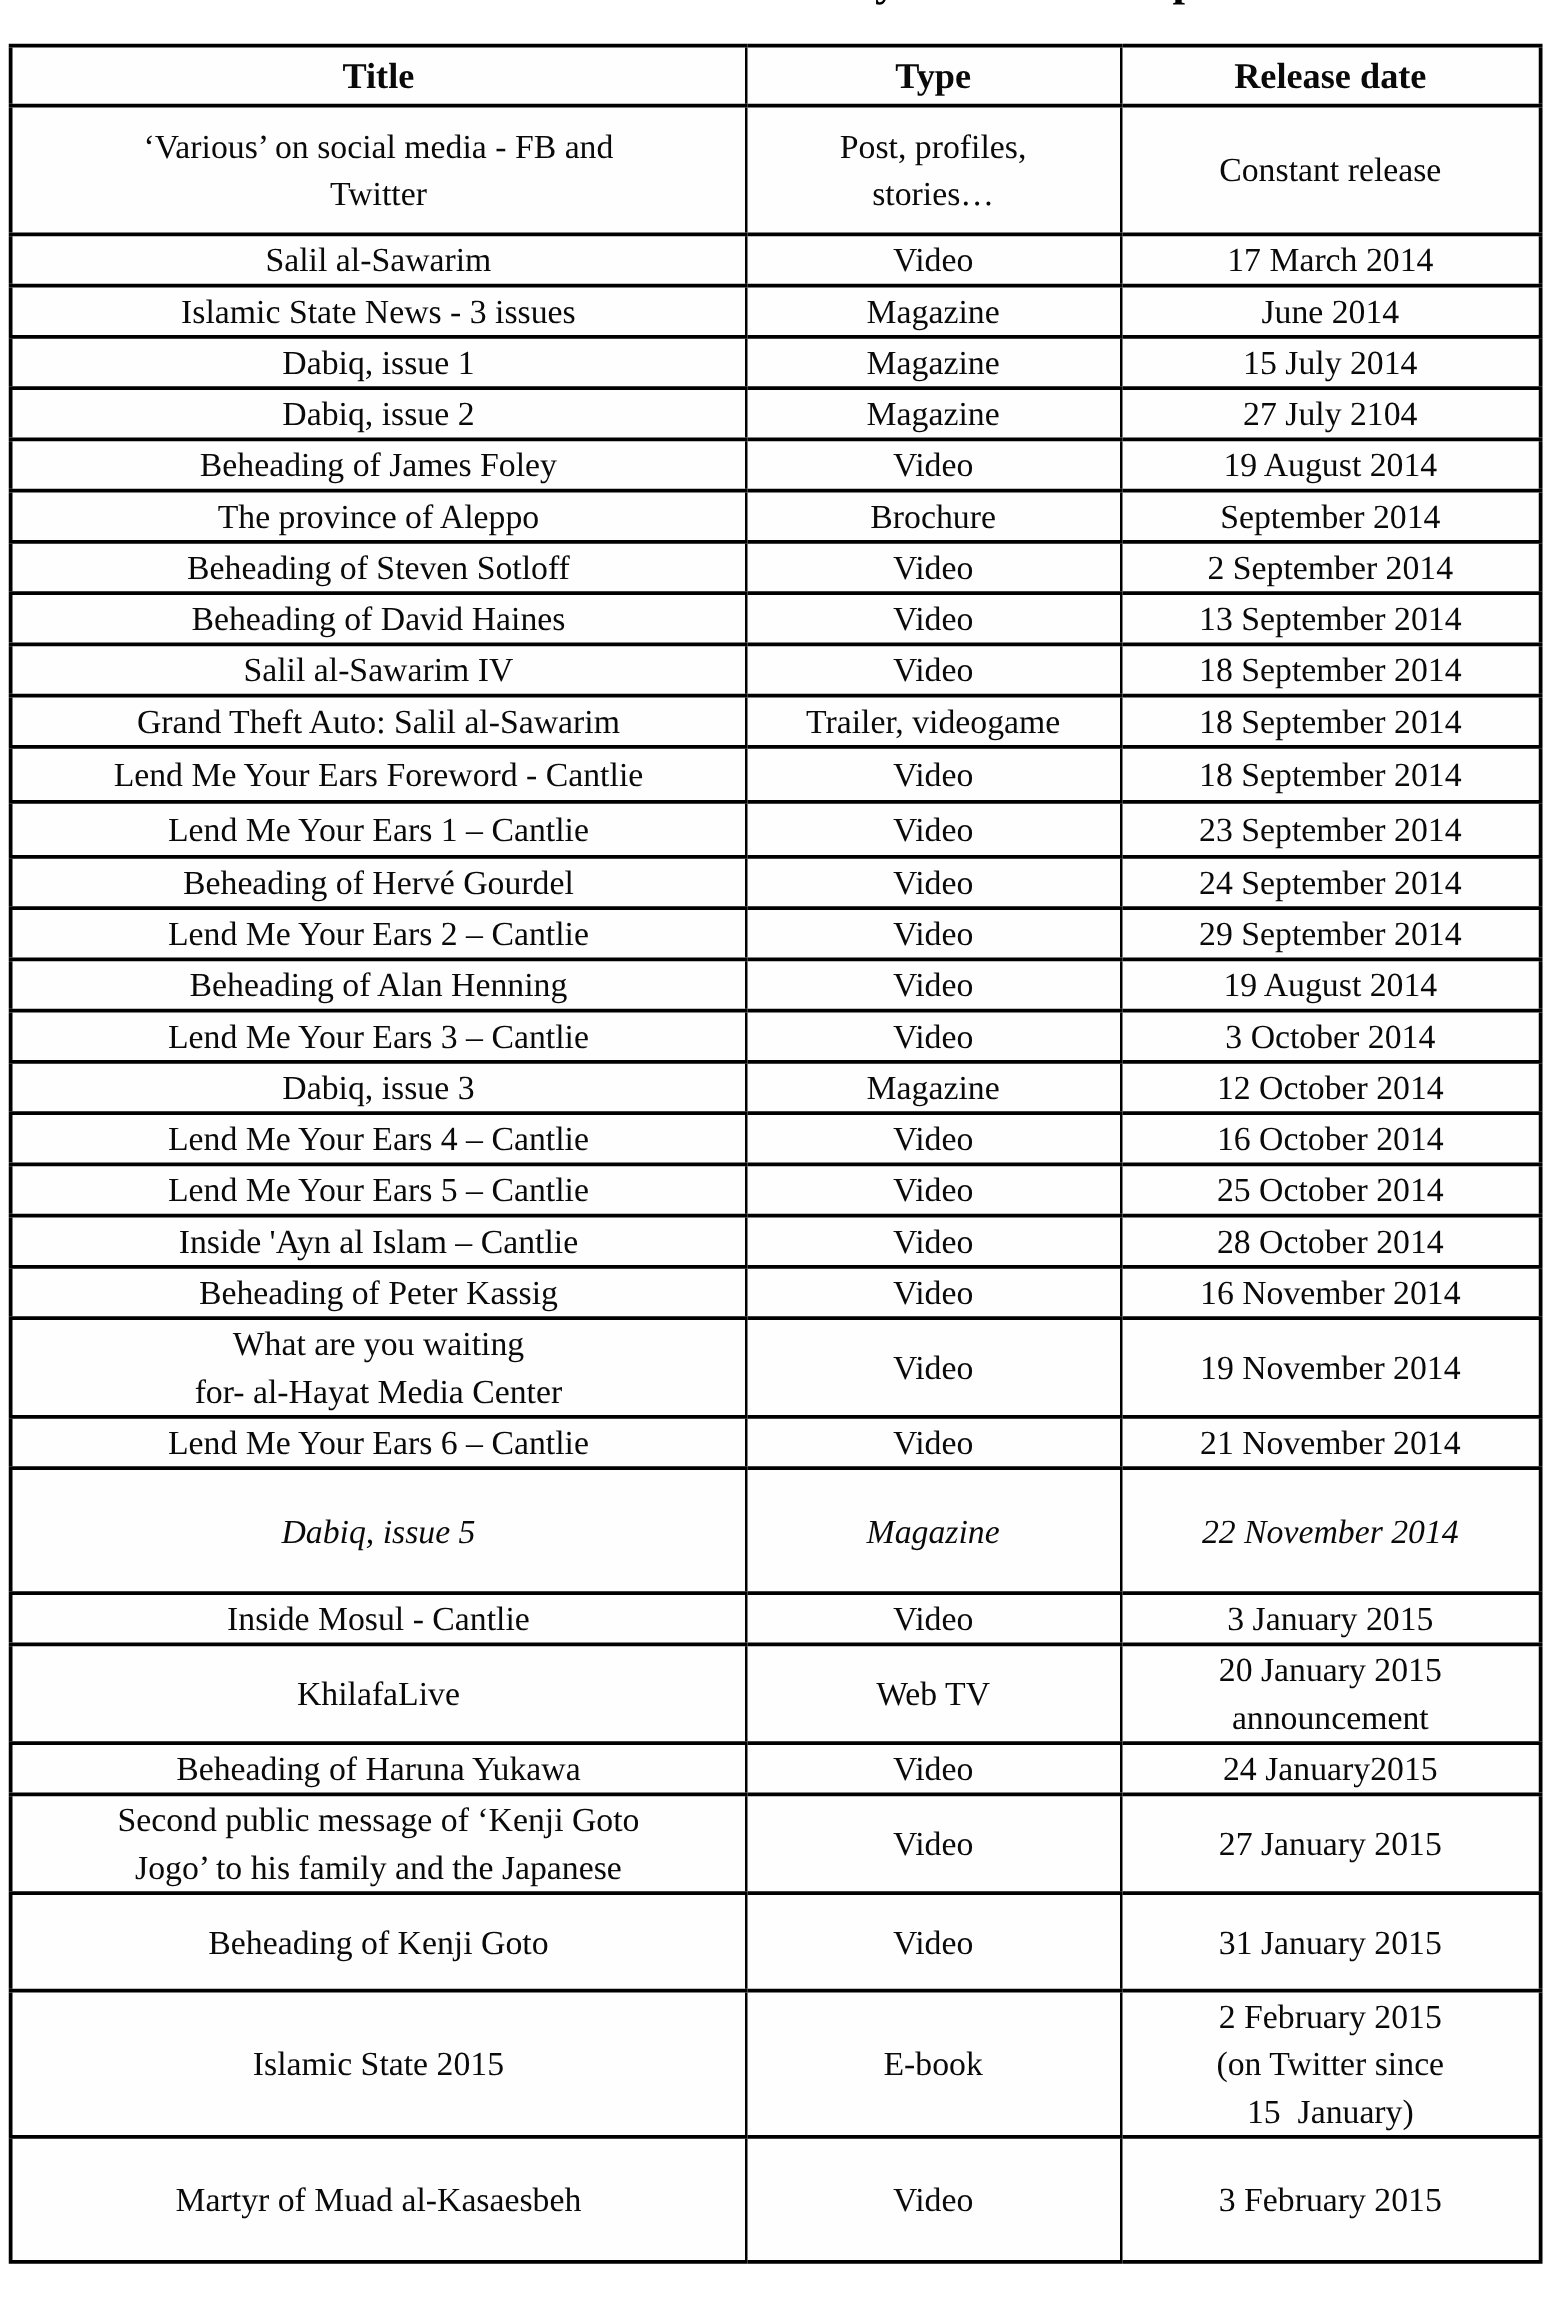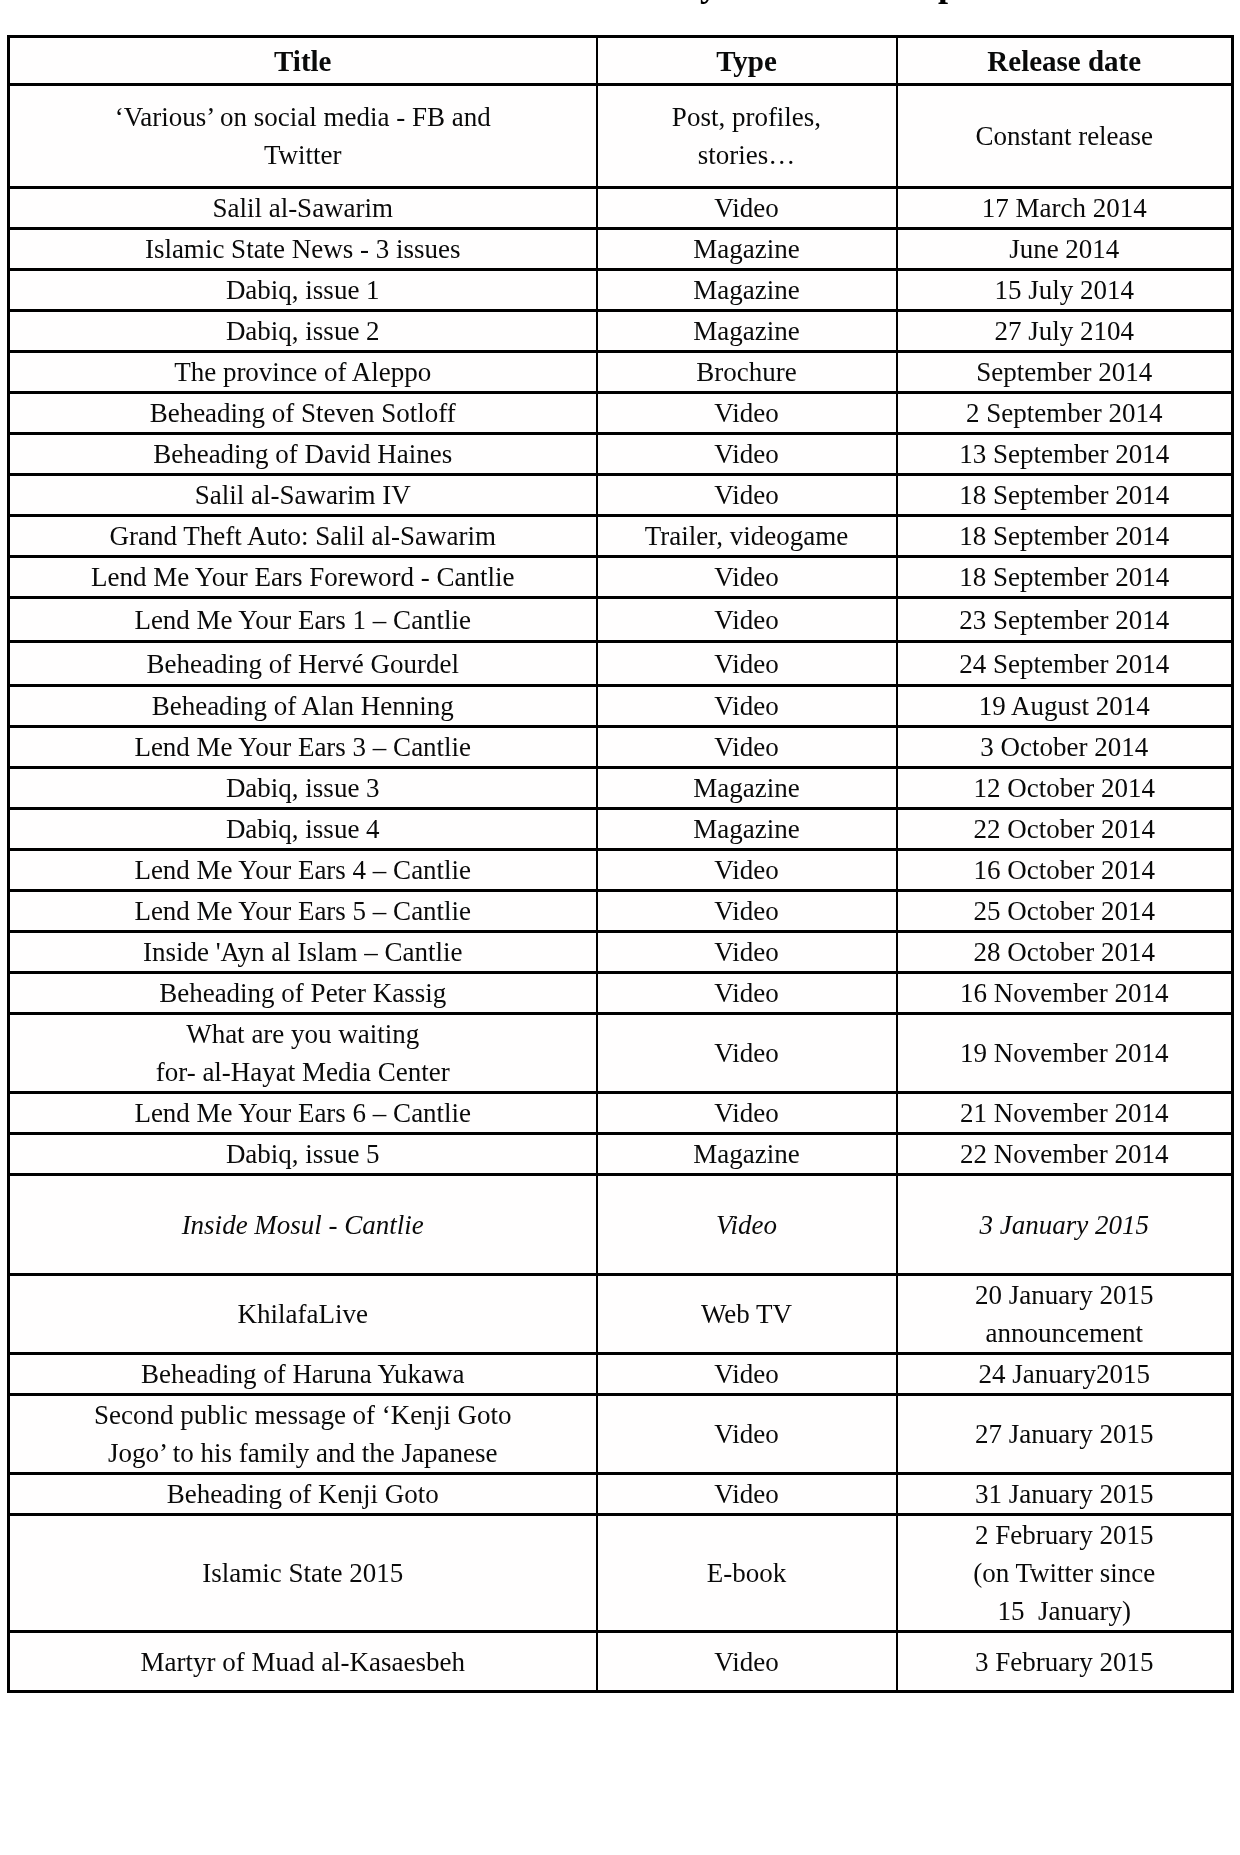--- a/index.html
+++ b/index.html
@@ -122,20 +122,25 @@
         <td>Dabiq, issue 1</td>
         <td>Magazine</td>
         <td>15 July 2014</td>
       </tr>
       <tr>
         <td>Dabiq, issue 2</td>
         <td>Magazine</td>
         <td>27 July 2104</td>
       </tr>
       <tr>
+        <td>Beheading of James Foley</td>
+        <td>Video</td>
+        <td>19 August 2014</td>
+      </tr>
+      <tr>
         <td>The province of Aleppo</td>
         <td>Brochure</td>
         <td>September 2014</td>
       </tr>
       <tr>
         <td>Beheading of Steven Sotloff</td>
         <td>Video</td>
         <td>2 September 2014</td>
       </tr>
       <tr>
@@ -162,38 +167,38 @@
         <td>Lend Me Your Ears 1 – Cantlie</td>
         <td>Video</td>
         <td>23 September 2014</td>
       </tr>
       <tr>
         <td>Beheading of Hervé Gourdel</td>
         <td>Video</td>
         <td>24 September 2014</td>
       </tr>
       <tr>
+        <td>Lend Me Your Ears 2 – Cantlie</td>
+        <td>Video</td>
+        <td>29 September 2014</td>
+      </tr>
+      <tr>
         <td>Beheading of Alan Henning</td>
         <td>Video</td>
         <td>19 August 2014</td>
       </tr>
       <tr>
         <td>Lend Me Your Ears 3 – Cantlie</td>
         <td>Video</td>
         <td>3 October 2014</td>
       </tr>
       <tr>
         <td>Dabiq, issue 3</td>
         <td>Magazine</td>
         <td>12 October 2014</td>
-      </tr>
-      <tr>
-        <td>Dabiq, issue 4</td>
-        <td>Magazine</td>
-        <td>22 October 2014</td>
       </tr>
       <tr>
         <td>Lend Me Your Ears 4 – Cantlie</td>
         <td>Video</td>
         <td>16 October 2014</td>
       </tr>
       <tr>
         <td>Lend Me Your Ears 5 – Cantlie</td>
         <td>Video</td>
         <td>25 October 2014</td>

